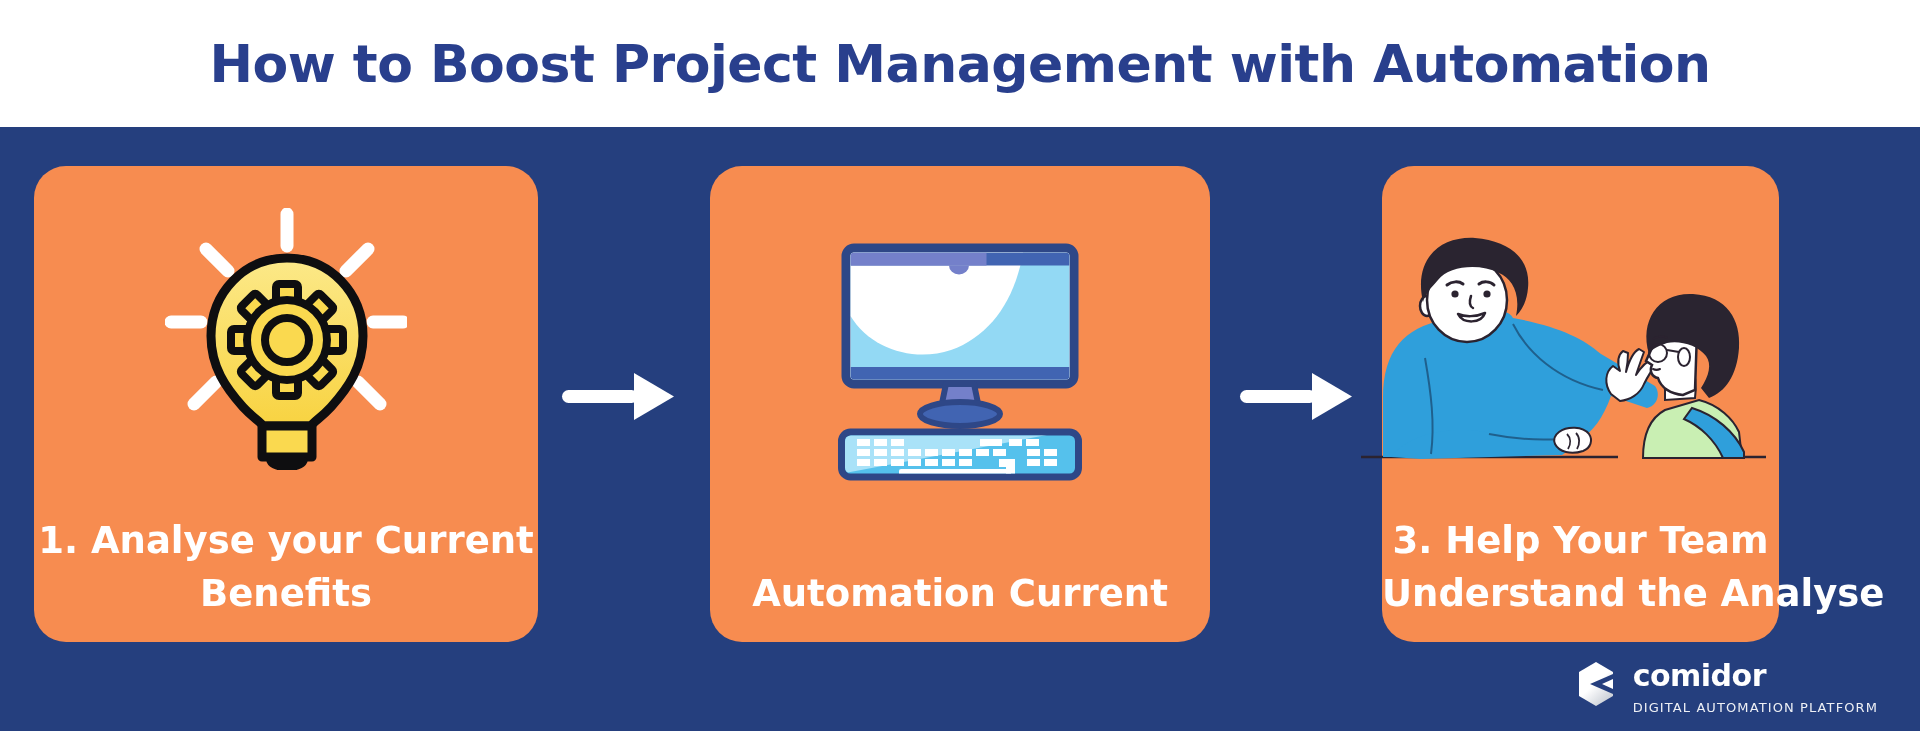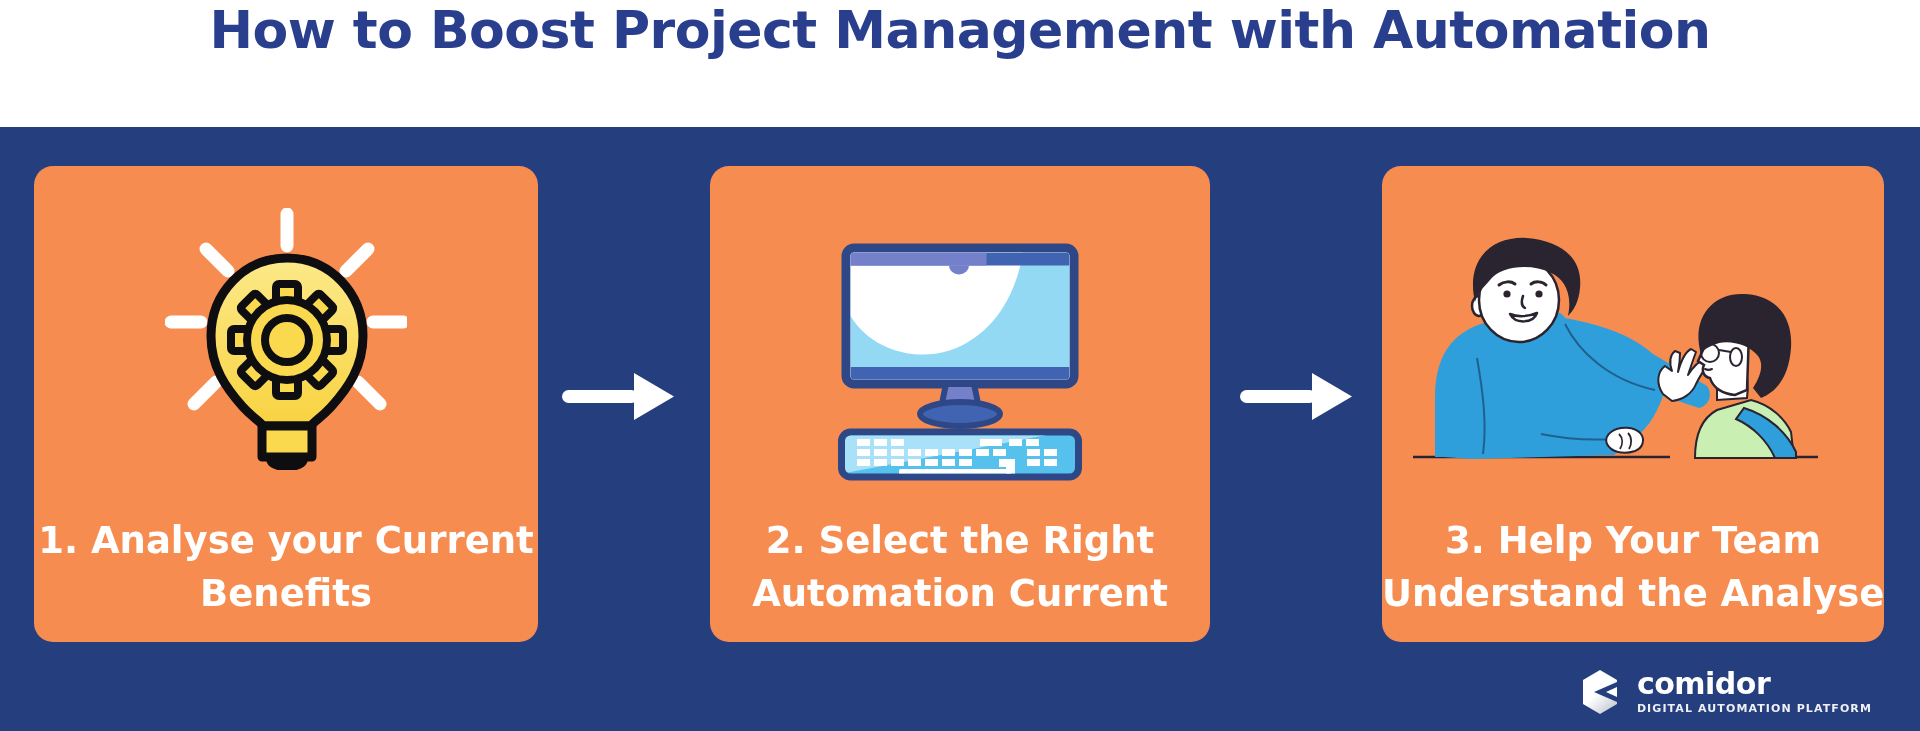--- a/index.html
+++ b/index.html
@@ -5,40 +5,40 @@
   :root{
     --bg_blue:#253F7E; --orange:#F78C50; --title_blue:#293F8D; --white:#FFFFFF;
     --yellow:#FAD94F; --outline_dark:#0E0E10; --sweater_blue:#2F9FDB; --hair_dark:#2A2430;
     --shirt_green:#C9EFB3; --sky:#55C1EC; --sky_light:#A9E2F8; --screen_blue:#93D9F4;
     --periwinkle:#7480CA; --monitor_blue:#4164B2; --navy:#2E4787; --people_line:#2B2330;
   }
   *{margin:0;padding:0;box-sizing:border-box}
   body{background:#fff;font-family:"DejaVu Sans","Liberation Sans",sans-serif}
   .canvas{position:relative;width:1920px;height:731px;background:var(--white,#fff);overflow:hidden}
   .header{position:absolute;left:0;top:0;width:1920px;height:127px;background:var(--white,#fff);
-    display:flex;align-items:flex-start;justify-content:center}
+    display:flex;align-items:center;justify-content:center}
   .title{font-size:52px;font-weight:700;color:var(--title_blue,#293F8D);letter-spacing:-0.5px;white-space:nowrap}
   .stage{position:absolute;left:0;top:127px;width:1920px;height:604px;background:var(--bg_blue,#253F7E)}
-  .card{position:absolute;top:39px;height:476px;background:var(--orange,#F78C50);border-radius:19px}
+  .card{position:absolute;top:39px;height:476px;background:var(--orange,#F78C50);border-radius:32px}
   .card-1{left:34px;width:504px}
   .card-2{left:710px;width:500px}
-  .card-3{left:1382px;width:502px}
+  .card-3{left:1382px;width:397px}
   .card-icon{position:absolute;left:50%;transform:translateX(-50%)}
   .icon-bulb{top:42px}
   .icon-computer{top:76px}
   .icon-people{top:62px}
   .caption{position:absolute;left:0;right:0;bottom:22px;text-align:center;color:var(--white,#fff);
     font-size:37px;line-height:53px;font-weight:700;white-space:nowrap}
   .arrow{position:absolute;top:239px}
   .arrow-1{left:560px}
   .arrow-2{left:1238px}
-  .logo{position:absolute;right:48px;bottom:16px;display:flex;align-items:flex-start;gap:17px}
+  .logo{position:absolute;right:42px;bottom:16px;display:flex;align-items:flex-start;gap:17px}
   .logo-text{display:flex;flex-direction:column}
   .brand{font-size:30px;font-weight:700;color:var(--white,#fff);letter-spacing:-0.5px;line-height:1}
-  .tagline{font-size:11px;font-weight:700;letter-spacing:1.1px;color:rgba(255,255,255,.92);margin-top:3px;white-space:nowrap}
+  .tagline{font-size:13px;font-weight:400;letter-spacing:1.1px;color:rgba(255,255,255,.92);margin-top:9px;white-space:nowrap}
 </style>
 </head>
 <body>
 
 <div class="canvas">
 
   <div class="header">
     <div class="title">How to Boost Project Management with Automation</div>
   </div>
 
@@ -139,21 +139,20 @@
               <rect x="122" y="217" width="13" height="7"></rect>
               <path d="M162,217 h16 v16 h-9 v-8 h-7 Z"></path>
               <rect x="190" y="217" width="13" height="7"></rect>
                 <rect x="207" y="217" width="13" height="7"></rect>
               <rect x="62" y="227" width="112" height="7" rx="2"></rect>
             </g>
           </g>
         </g>
       </svg>
       <div class="caption">
-        <div>2. Select the Right</div>
         <div>Automation Current</div>
       </div>
     </div>
 
     <svg class="arrow arrow-2" width="116" height="60" viewBox="0 0 116 60">
       <rect x="2" y="24" width="76" height="13" rx="6.5" fill="#fff"></rect>
       <path d="M74,7 L114,30.5 L74,54 Z" fill="#fff"></path>
     </svg>
 
     <div class="card card-3">

